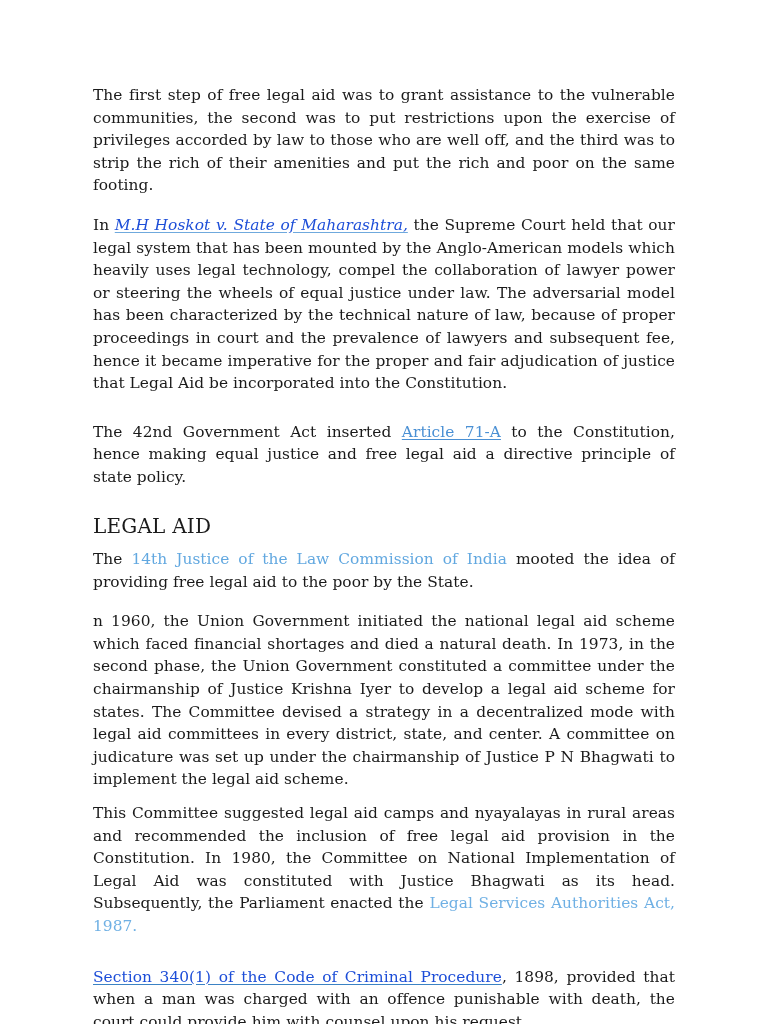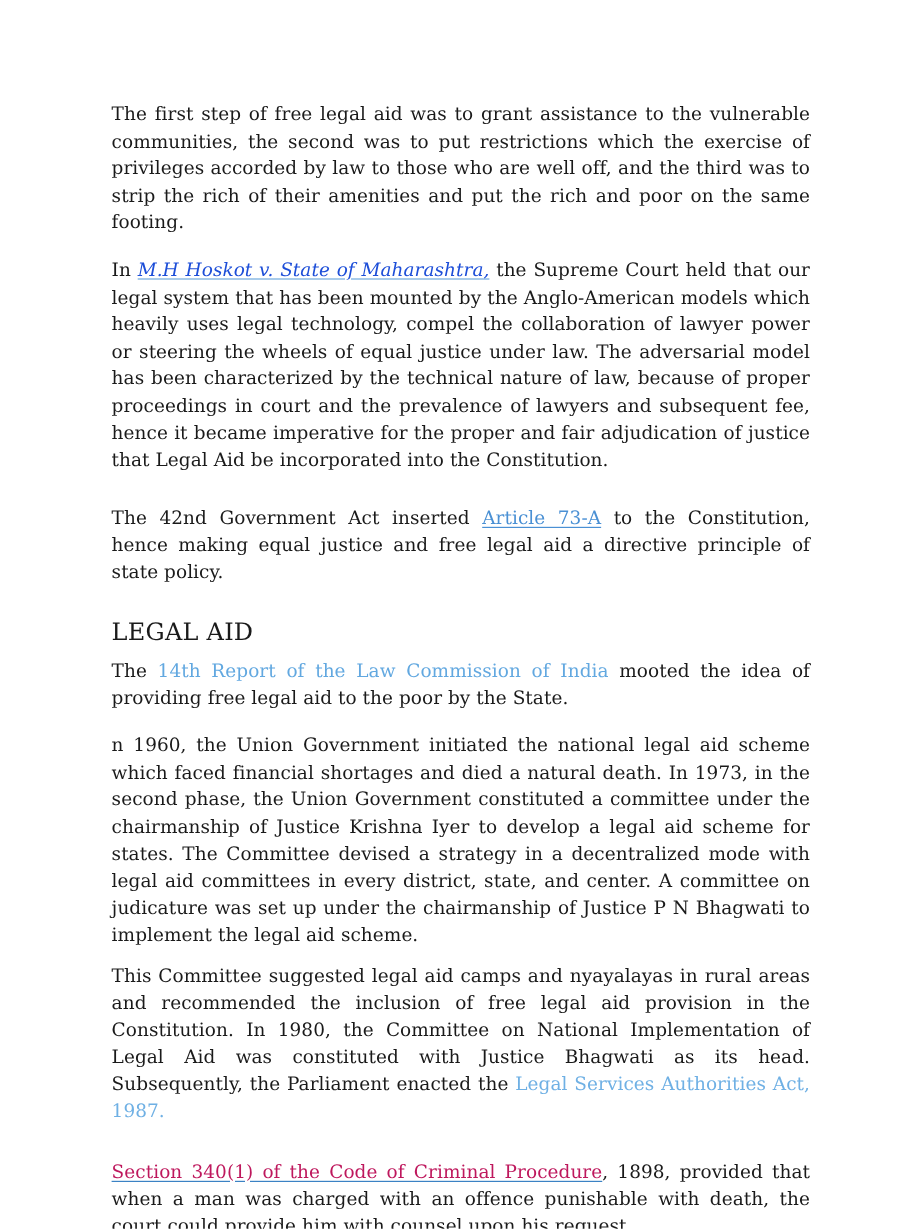--- a/index.html
+++ b/index.html
@@ -63,57 +63,57 @@
     text-decoration-color: #6fa9dd;
     text-underline-offset: 2px;
   }
   .lnk-ul {
     color: #4a90d4;
     text-decoration: underline;
     text-decoration-color: #4a90d4;
     text-underline-offset: 2px;
   }
   .lnk-ul-strong {
-    color: #be185d;
+    color: #1d4ed8;
     text-decoration: underline;
     text-decoration-color: #3b82c4;
     text-underline-offset: 2px;
   }
   .lnk-plain {
     color: #62a8e0;
     text-decoration: none;
   }
   .lnk-plain-b {
     color: #6fb0e4;
     text-decoration: none;
   }
 </style>
 </head>
 <body>
 
 <div class="page">
   <div class="content">
 
-    <p class="para">The first step of free legal aid was to grant assistance to the vulnerable communities, the second was to put restrictions which the exercise of privileges accorded by law to those who are well off, and the third was to strip the rich of their amenities and put the rich and poor on the same footing.</p>
+    <p class="para">The first step of free legal aid was to grant assistance to the vulnerable communities, the second was to put restrictions upon the exercise of privileges accorded by law to those who are well off, and the third was to strip the rich of their amenities and put the rich and poor on the same footing.</p>
 
     <div class="gap-md"></div>
 
     <p class="para"><span>In </span><a class="lnk-italic-ul" href="#">M.H Hoskot v. State of Maharashtra,</a><span>  the Supreme Court held that our legal system that has been mounted by the Anglo-American models which heavily uses legal technology, compel the collaboration of lawyer power or steering the wheels of equal justice under law. The adversarial model has been characterized by the technical nature of law, because of proper proceedings in court and the prevalence of lawyers and subsequent fee, hence it became imperative for the proper and fair adjudication of justice that Legal Aid be incorporated into the Constitution.</span></p>
 
     <div class="gap-lg"></div>
 
-    <p class="para"><span>The 42nd Government Act inserted </span><a class="lnk-ul" href="#">Article 73-A</a><span> to the Constitution, hence making equal justice and free legal aid a directive principle of state policy.</span></p>
+    <p class="para"><span>The 42nd Government Act inserted </span><a class="lnk-ul" href="#">Article 71-A</a><span> to the Constitution, hence making equal justice and free legal aid a directive principle of state policy.</span></p>
 
     <div class="gap-lg"></div>
 
     <h2 class="heading">LEGAL AID</h2>
 
     <div class="gap-sm"></div>
 
-    <p class="para"><span>The </span><a class="lnk-plain" href="#">14th Report of the Law Commission of India</a><span> mooted the idea of providing free legal aid to the poor by the State.</span></p>
+    <p class="para"><span>The </span><a class="lnk-plain" href="#">14th Justice of the Law Commission of India</a><span> mooted the idea of providing free legal aid to the poor by the State.</span></p>
 
     <div class="gap-md"></div>
 
     <p class="para">n 1960, the Union Government initiated the national legal aid scheme which faced financial shortages and died a natural death. In 1973, in the second phase, the Union Government constituted a committee under the chairmanship of Justice Krishna Iyer to develop a legal aid scheme for states. The Committee devised a strategy in a decentralized mode with legal aid committees in every district, state, and center. A committee on judicature was set up under the chairmanship of Justice P N Bhagwati to implement the legal aid scheme.</p>
 
     <div class="gap-sm"></div>
 
     <p class="para"><span>This Committee suggested legal aid camps and nyayalayas in rural areas and recommended the inclusion of free legal aid provision in the Constitution. In 1980, the Committee on National Implementation of Legal Aid was constituted with Justice Bhagwati as its head. Subsequently, the Parliament enacted the </span><a class="lnk-plain-b" href="#">Legal Services Authorities Act, 1987.</a></p>
 
     <div class="gap-md"></div>

